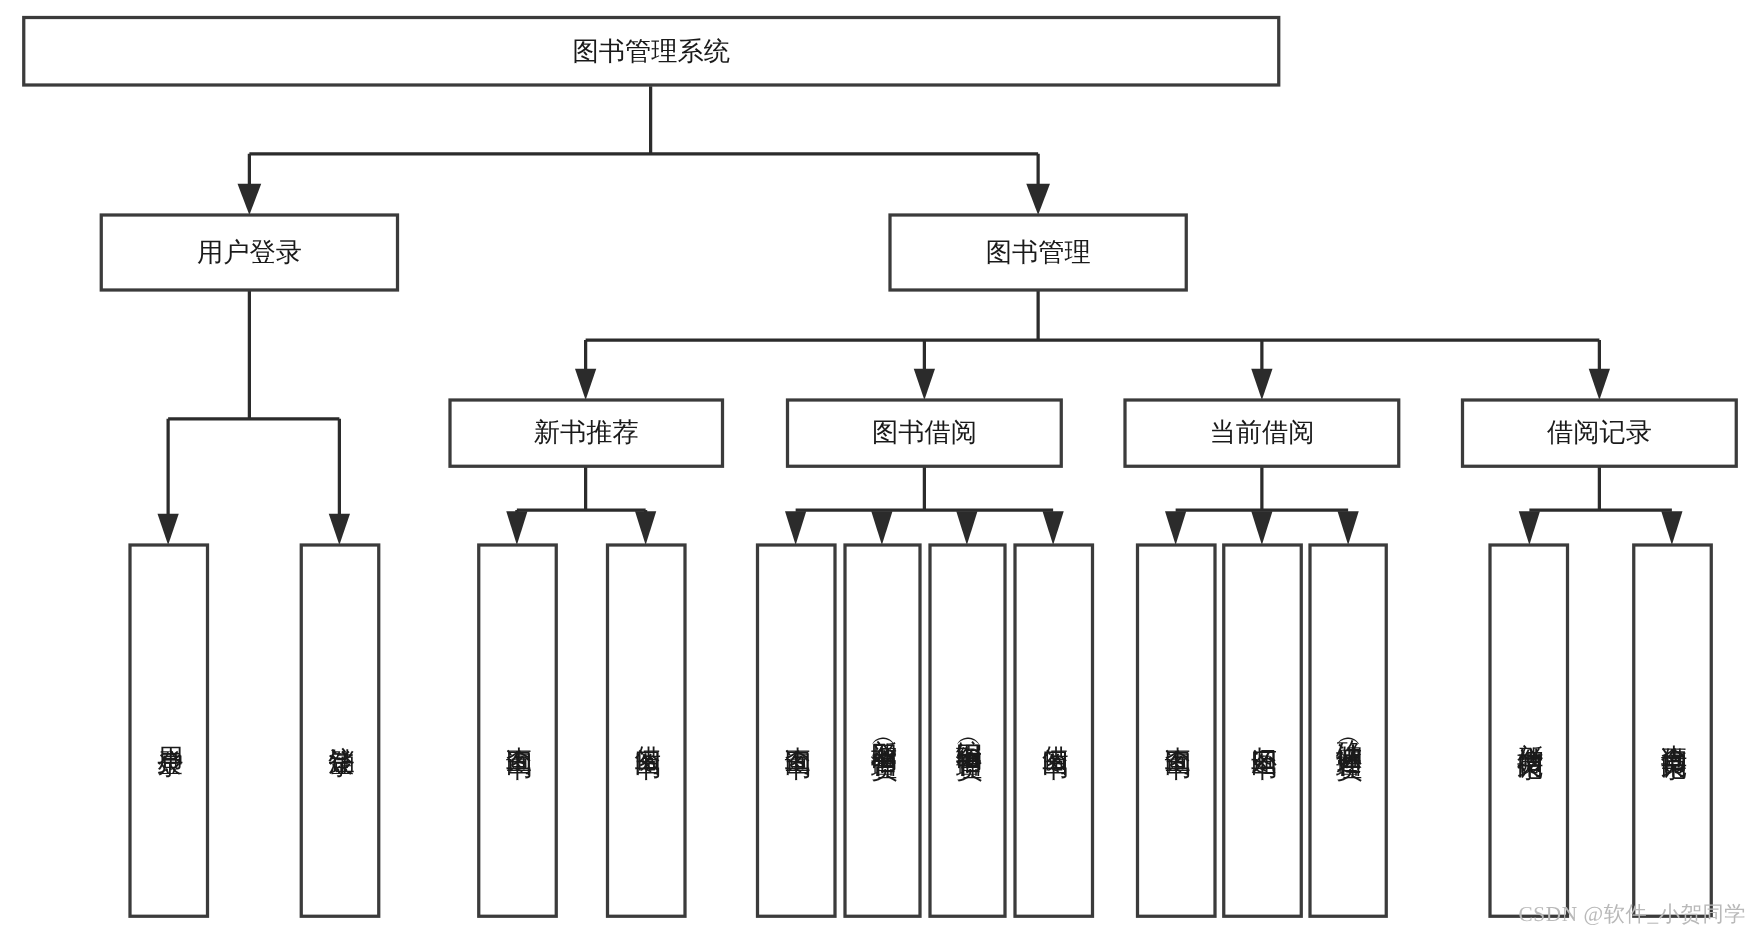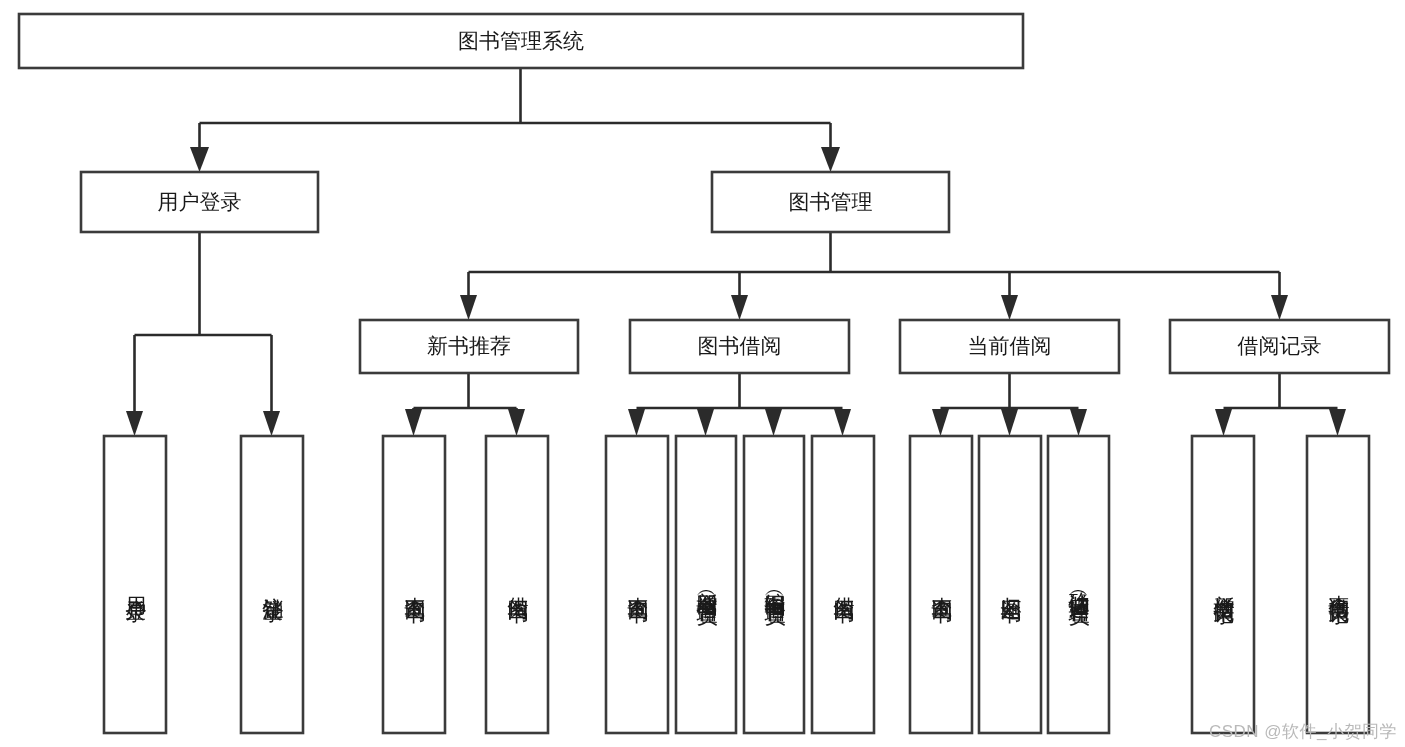--- a/index.html
+++ b/index.html
@@ -55,21 +55,21 @@
     stroke-linecap: butt;
   }
   .arrow-head {
     fill: #2b2b2b;
     stroke: none;
   }
   .watermark {
     position: absolute;
     right: 8px;
     bottom: 4px;
-    font-family: Liberation Sans, sans-serif;
+    font-family: Liberation Serif, serif;
     font-size: 17px;
     color: #b9b9b9;
     white-space: nowrap;
     letter-spacing: 0.5px;
     pointer-events: none;
   }
 </style>
 </head>
 <body>
 

